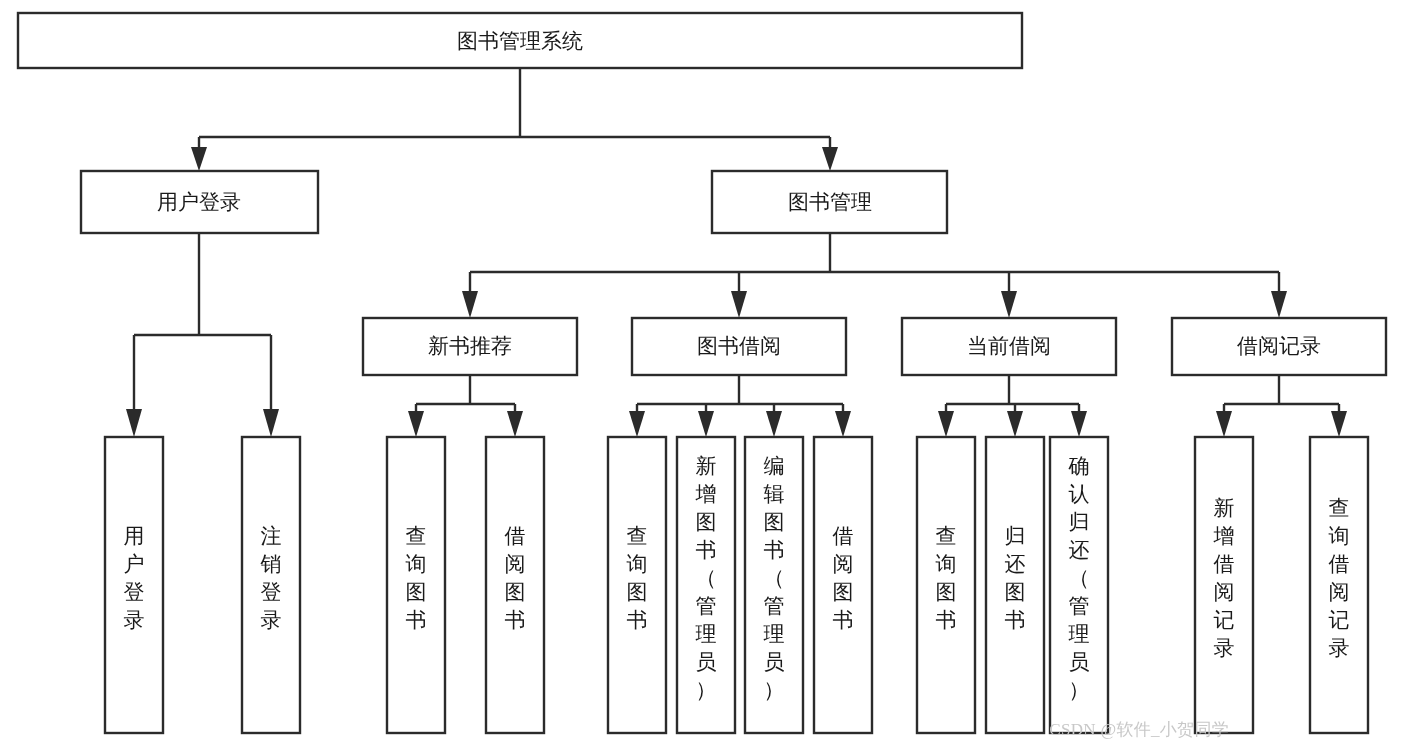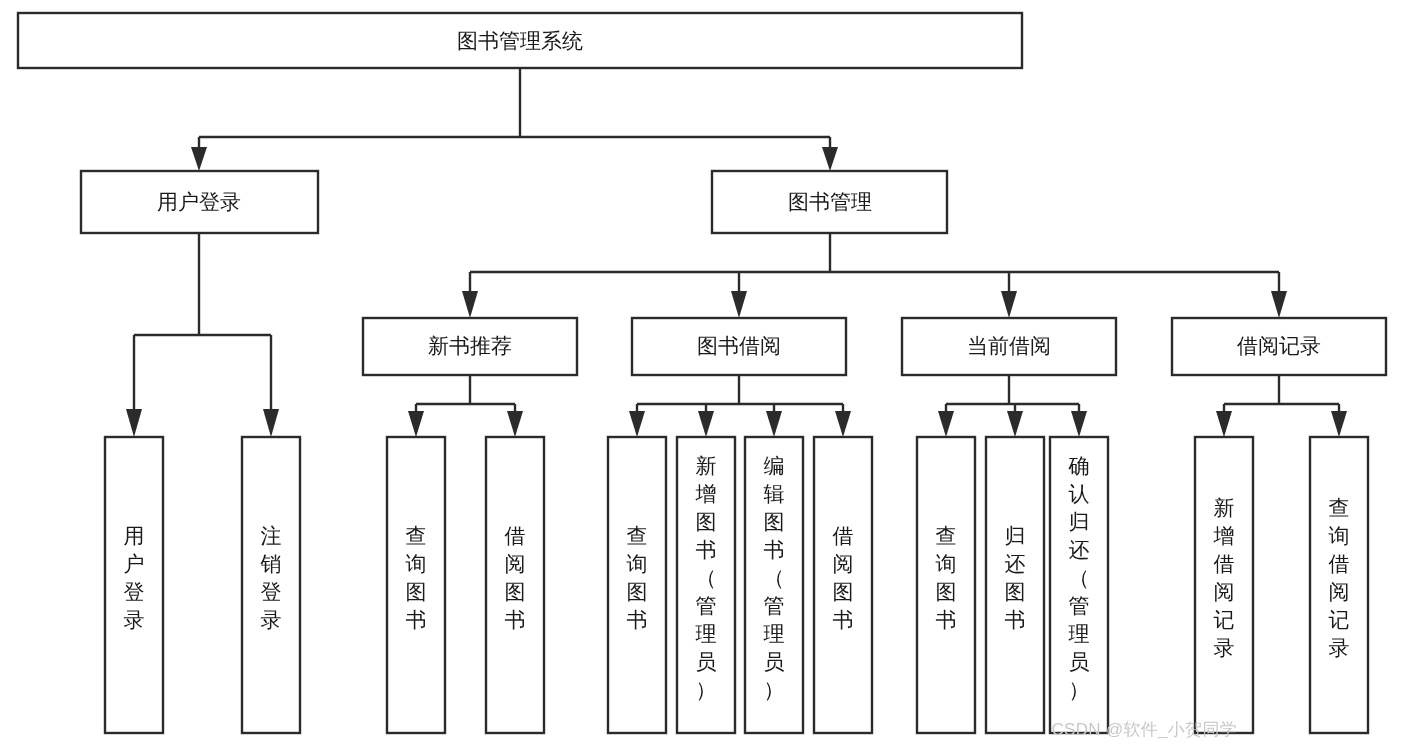--- a/index.html
+++ b/index.html
@@ -50,25 +50,25 @@
     dominant-baseline: middle;
   }
   .node-label-v {
     fill: #1a1a1a;
     font-family: "Liberation Sans", "DejaVu Sans", sans-serif;
     font-size: 21px;
     text-anchor: middle;
   }
   .watermark-text {
     position: absolute;
-    right: 8px;
+    right: 16px;
     bottom: 6px;
     color: #c8c8c8;
     font-size: 17px;
-    font-family: Liberation Sans, sans-serif;
+    font-family: Liberation Serif, serif;
     white-space: nowrap;
     letter-spacing: 0.3px;
   }
 </style>
 </head>
 <body>
 
 <div id="diagram-root">
 
   <svg class="diagram-svg" viewBox="0 0 1405 747" xmlns="http://www.w3.org/2000/svg">

